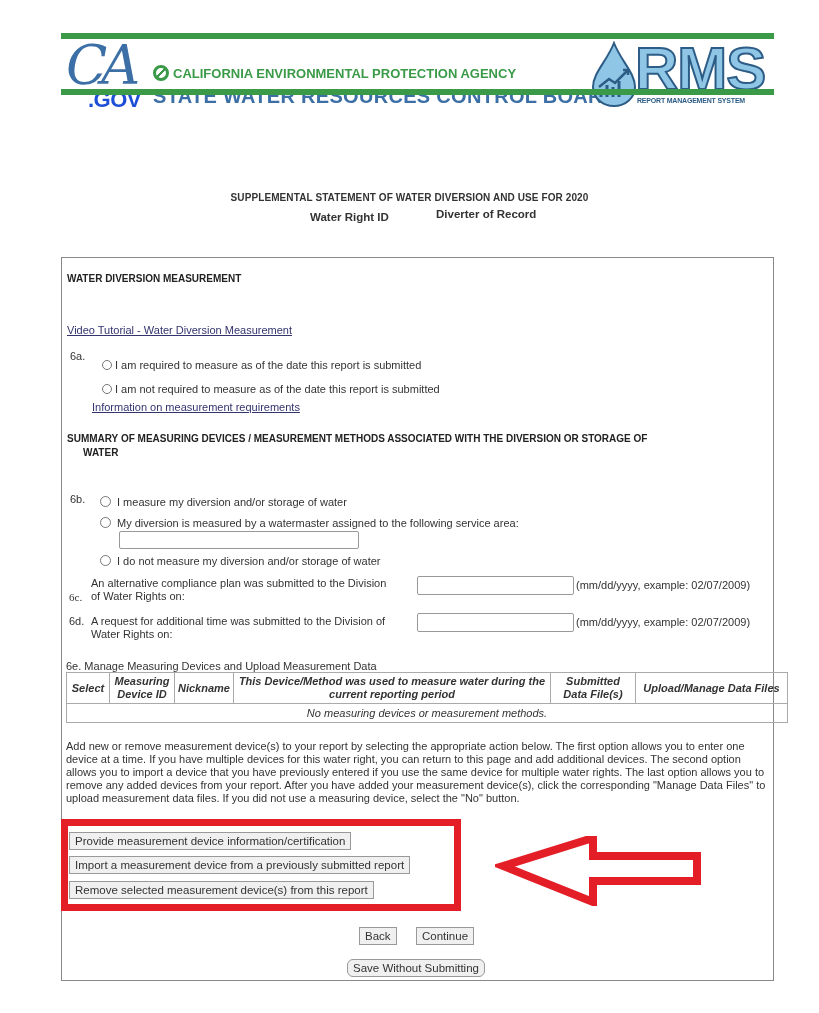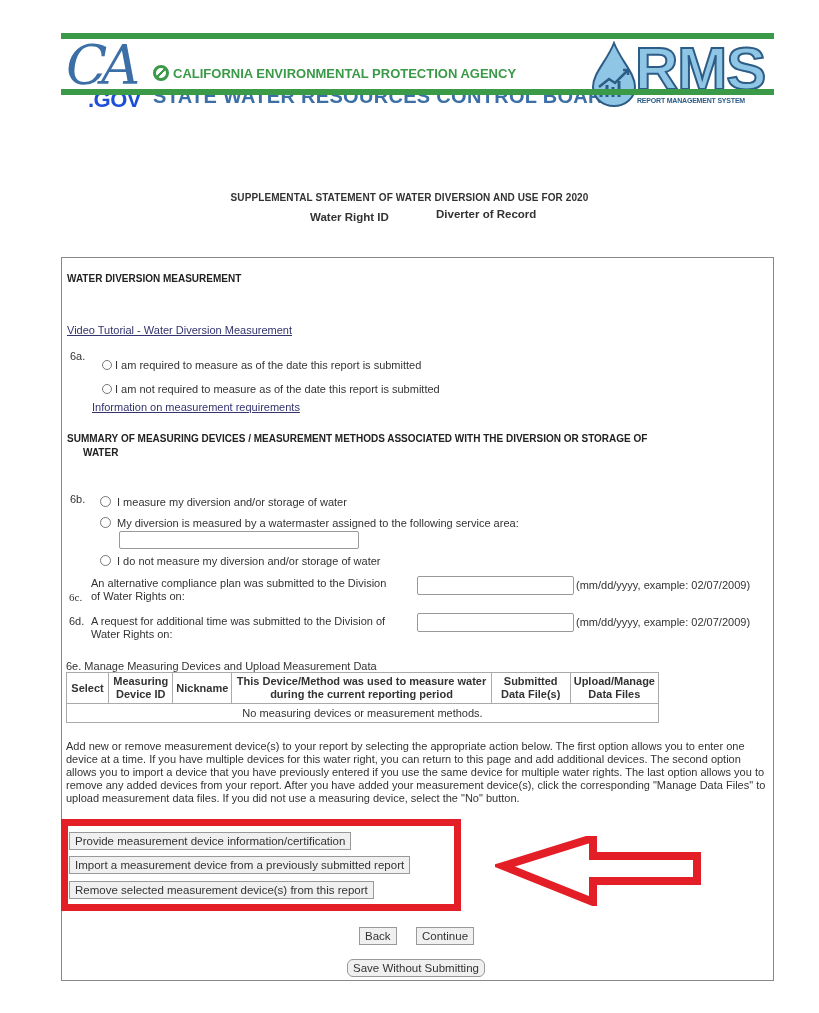--- a/index.html
+++ b/index.html
@@ -32,21 +32,21 @@
 
   
   .formbox { position:absolute; left:61px; top:257px; width:713px; height:724px; border:1px solid #888; box-sizing:border-box; }
   .f { position:absolute; font-size:11px; color:#333; white-space:nowrap; }
   .h { font-weight:bold; font-size:10px; color:#222; }
   .link { color:#33336e; text-decoration:underline; cursor:pointer; }
   .radio { display:inline-block; width:10px; height:10px; border:1px solid #777; border-radius:50%; vertical-align:-1px; margin-right:3px; background:#fff; box-sizing:border-box; }
   .radio.lg { width:11px; height:11px; margin-right:6px; }
   .textbox { position:absolute; border:1px solid #999; border-radius:2px; background:#fff; box-sizing:border-box; }
 
-  table.dev { position:absolute; left:4px; top:414px; width:593px; border-collapse:collapse; font-size:11px; color:#333; }
+  table.dev { position:absolute; left:4px; top:414px; width:722px; border-collapse:collapse; font-size:11px; color:#333;font-style:italic; }
   table.dev th, table.dev td { border:1px solid #aaa; padding:1px 3px; text-align:center; }
   table.dev th { font-weight:bold; line-height:13px; height:28px; }
   table.dev td { height:16px; }
 
   .para { position:absolute; left:4px; top:482px; width:706px; font-size:11px; line-height:13px; color:#333; white-space:normal; }
 
   .btn { position:absolute; height:18px; border:1px solid #999; background:#f0f0f0; font-family:"Liberation Sans", sans-serif;
          font-size:11.5px; color:#333; padding:0 5px; box-sizing:border-box; line-height:16px; cursor:pointer; white-space:nowrap; }
 
   

